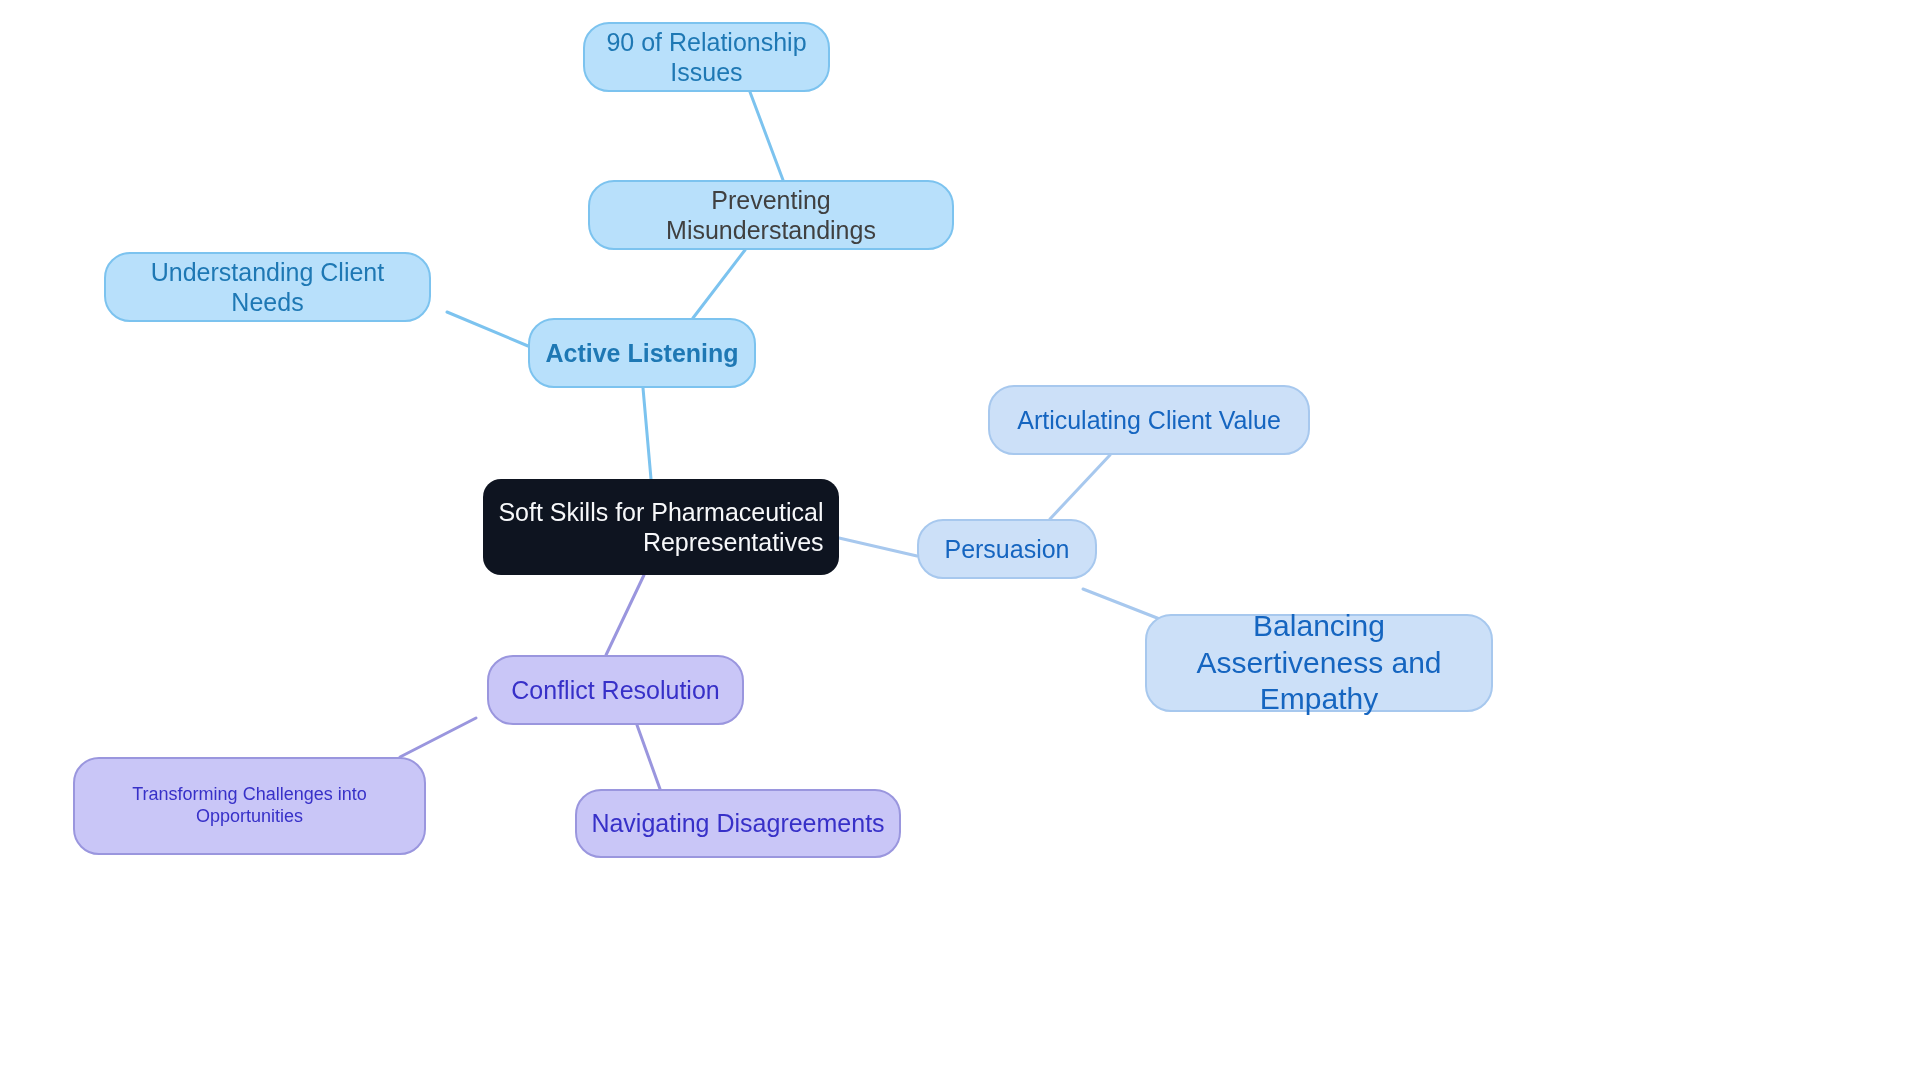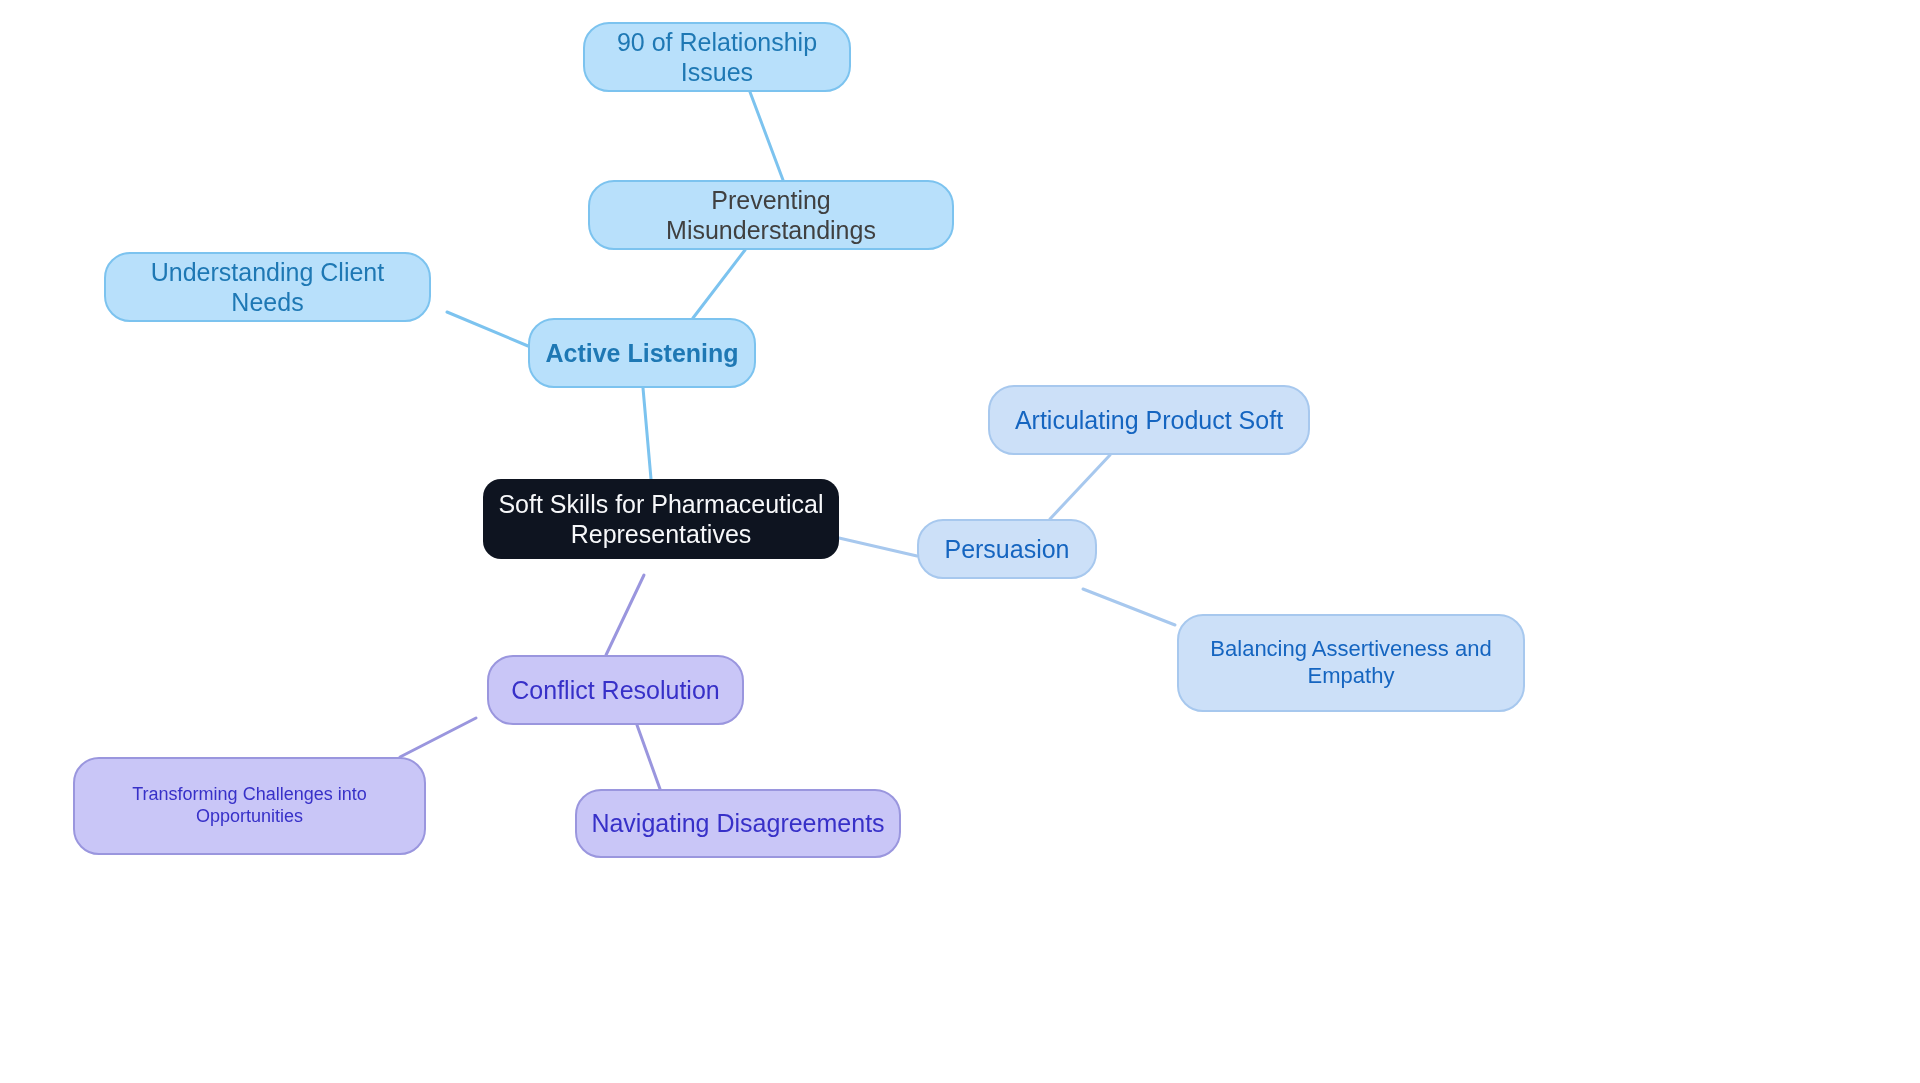--- a/index.html
+++ b/index.html
@@ -58,43 +58,43 @@
       <line x1="693" y1="318" x2="745" y2="250" stroke="#7cc3ef" stroke-width="3" stroke-linecap="round"></line>
       <line x1="783" y1="180" x2="750" y2="92" stroke="#7cc3ef" stroke-width="3" stroke-linecap="round"></line>
       <line x1="839" y1="538" x2="917" y2="556" stroke="#a7c8ee" stroke-width="3" stroke-linecap="round"></line>
       <line x1="1050" y1="519" x2="1110" y2="455" stroke="#a7c8ee" stroke-width="3" stroke-linecap="round"></line>
       <line x1="1083" y1="589" x2="1175" y2="625" stroke="#a7c8ee" stroke-width="3" stroke-linecap="round"></line>
       <line x1="644" y1="575" x2="606" y2="655" stroke="#9a96de" stroke-width="3" stroke-linecap="round"></line>
       <line x1="476" y1="718" x2="400" y2="757" stroke="#9a96de" stroke-width="3" stroke-linecap="round"></line>
       <line x1="637" y1="725" x2="660" y2="789" stroke="#9a96de" stroke-width="3" stroke-linecap="round"></line>
     </svg>
   <div id="nodes">
-      <div class="node root" style="left: 483px; top: 479px; width: 356px; height: 80px; background: rgb(14, 20, 32); color: rgb(247, 248, 250); font-size: 25px;">
+      <div class="node root" style="left: 483px; top: 479px; width: 356px; height: 96px; background: rgb(14, 20, 32); color: rgb(247, 248, 250); font-size: 25px; text-align: right;">
         <span class="node-label">Soft Skills for Pharmaceutical
 Representatives</span>
       </div>
       <div class="node" style="left: 528px; top: 318px; width: 228px; height: 70px; background: rgb(184, 224, 251); color: rgb(30, 120, 180); font-size: 25px; border-color: rgb(124, 195, 239); font-weight: bold;">
         <span class="node-label">Active Listening</span>
       </div>
       <div class="node" style="left: 104px; top: 252px; width: 327px; height: 70px; background: rgb(184, 224, 251); color: rgb(30, 120, 180); font-size: 25px; border-color: rgb(124, 195, 239);">
         <span class="node-label">Understanding Client Needs</span>
       </div>
       <div class="node" style="left: 588px; top: 180px; width: 366px; height: 70px; background: rgb(184, 224, 251); color: #404040; font-size: 25px; border-color: rgb(124, 195, 239);">
         <span class="node-label">Preventing Misunderstandings</span>
       </div>
-      <div class="node" style="left: 583px; top: 22px; width: 268px; height: 70px; background: rgb(184, 224, 251); color: rgb(30, 120, 180); font-size: 25px; border-color: rgb(124, 195, 239);">
+      <div class="node" style="left: 583px; top: 22px; width: 247px; height: 70px; background: rgb(184, 224, 251); color: rgb(30, 120, 180); font-size: 25px; border-color: rgb(124, 195, 239);">
         <span class="node-label">90 of Relationship Issues</span>
       </div>
       <div class="node" style="left: 917px; top: 519px; width: 180px; height: 60px; background: rgb(204, 224, 248); color: rgb(21, 101, 192); font-size: 25px; border-color: rgb(167, 200, 238);">
         <span class="node-label">Persuasion</span>
       </div>
       <div class="node" style="left: 988px; top: 385px; width: 322px; height: 70px; background: rgb(204, 224, 248); color: rgb(21, 101, 192); font-size: 25px; border-color: rgb(167, 200, 238);">
-        <span class="node-label">Articulating Product Soft</span>
+        <span class="node-label">Articulating Client Value</span>
       </div>
-      <div class="node" style="left: 1145px; top: 614px; width: 348px; height: 98px; background: rgb(204, 224, 248); color: rgb(21, 101, 192); font-size: 22px; border-color: rgb(167, 200, 238); margin-left: 32px;">
+      <div class="node" style="left: 1145px; top: 614px; width: 348px; height: 98px; background: rgb(204, 224, 248); color: rgb(21, 101, 192); font-size: 30px; border-color: rgb(167, 200, 238);">
         <span class="node-label">Balancing Assertiveness and
 Empathy</span>
       </div>
       <div class="node" style="left: 467px; top: 655px; width: 257px; height: 70px; background: rgb(201, 198, 247); color: rgb(55, 48, 200); font-size: 25px; border-color: rgb(154, 150, 222); margin-left: 20px;">
         <span class="node-label">Conflict Resolution</span>
       </div>
       <div class="node" style="left: 73px; top: 757px; width: 353px; height: 98px; background: rgb(201, 198, 247); color: rgb(55, 48, 200); font-size: 18px; border-color: rgb(154, 150, 222);">
         <span class="node-label">Transforming Challenges into
 Opportunities</span>
       </div>

